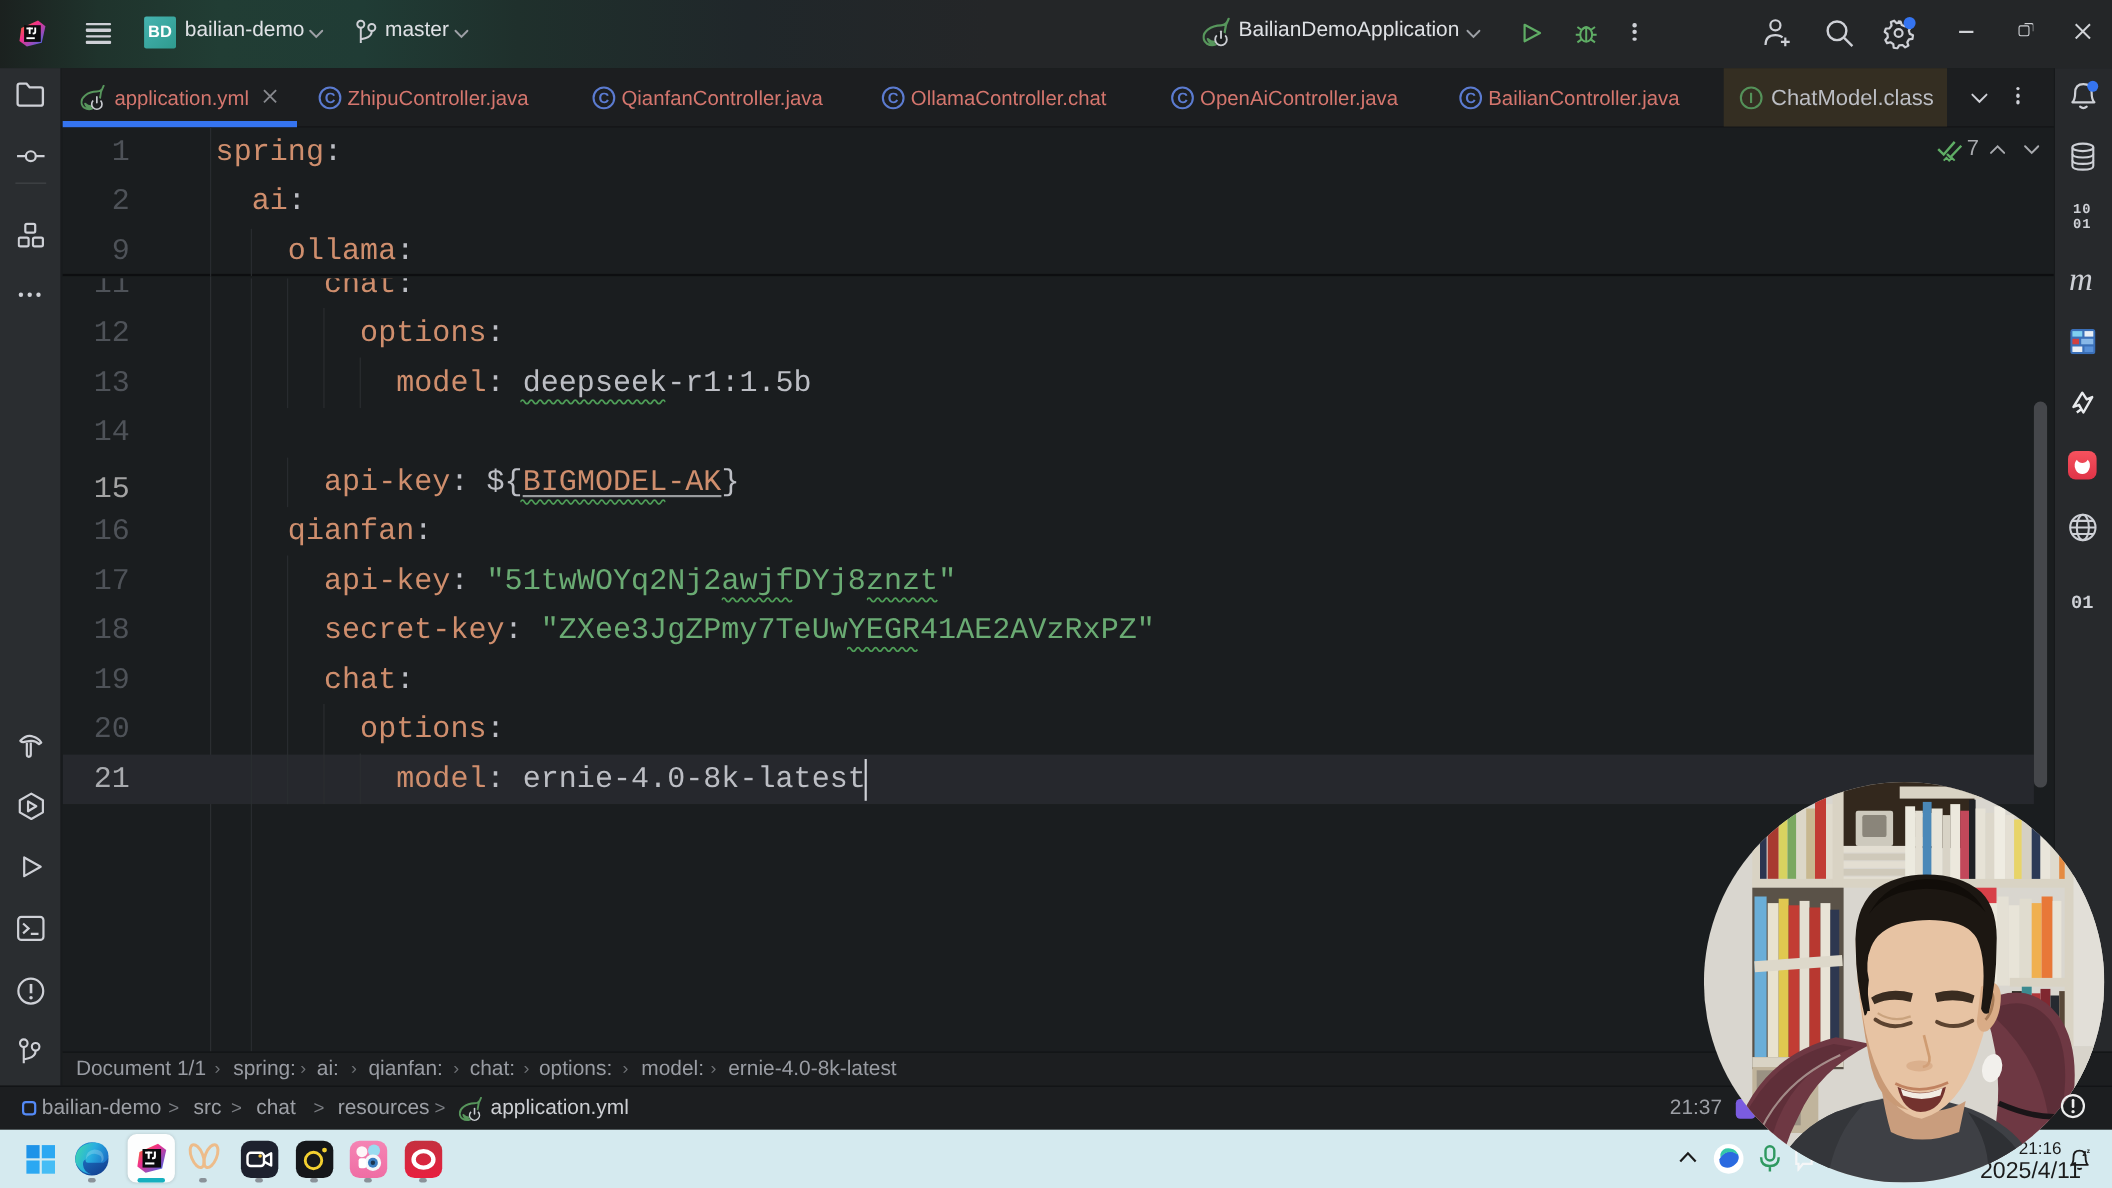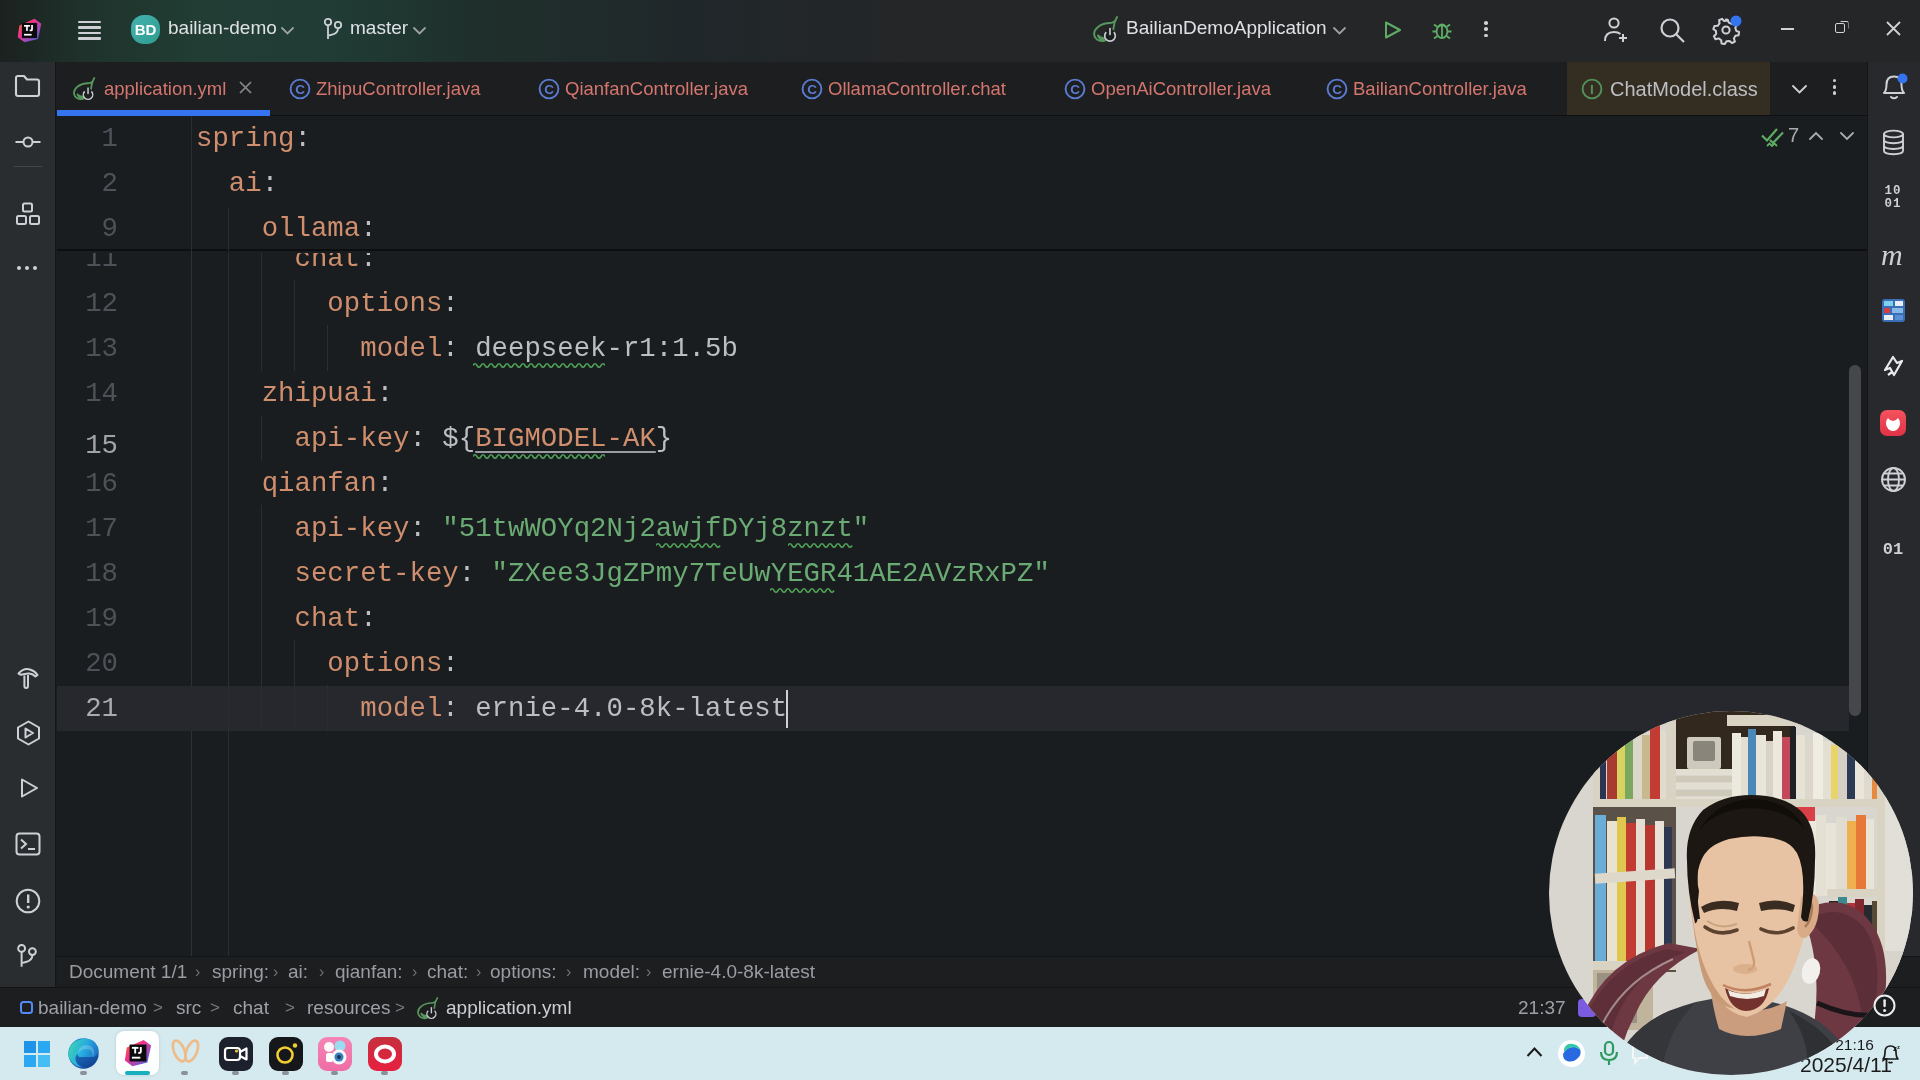--- a/index.html
+++ b/index.html
@@ -32,21 +32,21 @@
 <rect x="7" y="7" width="18" height="18" fill="#0b0b0d"></rect>
 <rect x="9.5" y="9.5" width="7" height="2" fill="#fff"></rect>
       <rect x="12" y="9.5" width="2" height="7" fill="#fff"></rect>
 <path d="M18 9.5 h2 v5.2 q0 2.3 -2.4 2.3 l-1.4 -0.2 v-1.9 q1.8 0.4 1.8 -0.8 Z" fill="#fff"></path>
 <rect x="9.5" y="20" width="9" height="2" fill="#fff"></rect>
     </svg>
     <div class="abs" style="left:78px;top:21.0px;width:23px;height:2.4px;background:#CED0D6;border-radius:1px"></div>
     <div class="abs" style="left:78px;top:26.4px;width:23px;height:2.4px;background:#CED0D6;border-radius:1px"></div>
     <div class="abs" style="left:78px;top:31.8px;width:23px;height:2.4px;background:#CED0D6;border-radius:1px"></div>
     <div class="abs" style="left:78px;top:37.2px;width:23px;height:2.4px;background:#CED0D6;border-radius:1px"></div>
-    <div class="abs" style="left:131px;top:15px;width:29px;height:29px;border-radius:13px;background:linear-gradient(135deg,#45b3b0,#2f9b8f);color:#fff;font-weight:bold;font-size:15px;text-align:center;line-height:29px">BD</div>
+    <div class="abs" style="left:131px;top:15px;width:29px;height:29px;border-radius:2px;background:linear-gradient(135deg,#45b3b0,#2f9b8f);color:#fff;font-weight:bold;font-size:15px;text-align:center;line-height:29px">BD</div>
     <div class="abs ui" style="left:168px;top:17px">bailian-demo</div>
     <svg class="abs" style="left:281px;top:26px" width="13" height="10" viewBox="0 0 13 10">
       <path d="M1 2 L6.5 7.5 L12 2" fill="none" stroke="#9DA0A6" stroke-width="1.8" stroke-linecap="round"></path>
     </svg>
     <svg class="abs" style="left:323px;top:17px" width="20" height="26" viewBox="0 0 20 26">
 <g stroke="#CED0D6" stroke-width="1.8" fill="none">
 <circle cx="5" cy="5" r="3.2"></circle>
         <circle cx="15" cy="8" r="3.2"></circle>
 <path d="M5 8.2 V 22 M15 11.2 q0 5 -6 6.5 l-4 1"></path>
       </g>
@@ -263,21 +263,20 @@
       <div class="guide" style="left:237px;top:387px;height:91px"></div>
       <div class="guide" style="left:270.3px;top:72px;height:46px"></div>
       <div class="guide" style="left:270.3px;top:432px;height:46px"></div>
       <div class="num" style="top:-17.5px;color:#4E5258">11</div>
       <div class="cl" style="top:-17.5px"><span class="k">      chat</span>:</div>
       <div class="num" style="top:27.5px;color:#4E5258">12</div>
       <div class="cl" style="top:27.5px"><span class="k">        options</span>:</div>
       <div class="num" style="top:72.5px;color:#4E5258">13</div>
       <div class="cl" style="top:72.5px"><span class="k">          model</span>: deepseek-r1:1.5b</div>
       <div class="num" style="top:117.5px;color:#4E5258">14</div>
-      <div class="cl" style="top:117.5px"><span class="k">    zhipuai</span>:</div>
       <div class="num" style="top:170px;color:#a3a3a3">15</div>
       <div class="cl" style="top:162.5px"><span class="k">      api-key</span>: ${<span class="k" style="text-decoration:underline;text-underline-offset:5px;text-decoration-thickness:1.5px;text-decoration-color:#9a9c9f">BIGMODEL-AK</span>}</div>
       <div class="num" style="top:207.5px;color:#4E5258">16</div>
       <div class="cl" style="top:207.5px"><span class="k">    qianfan</span>:</div>
       <div class="num" style="top:252.5px;color:#4E5258">17</div>
       <div class="cl" style="top:252.5px"><span class="k">      api-key</span>: <span class="s">"51twWOYq2Nj2awjfDYj8znzt"</span></div>
       <div class="num" style="top:297.5px;color:#4E5258">18</div>
       <div class="cl" style="top:297.5px"><span class="k">      secret-key</span>: <span class="s">"ZXee3JgZPmy7TeUwYEGR41AE2AVzRxPZ"</span></div>
       <div class="num" style="top:342.5px;color:#4E5258">19</div>
       <div class="cl" style="top:342.5px"><span class="k">      chat</span>:</div>

